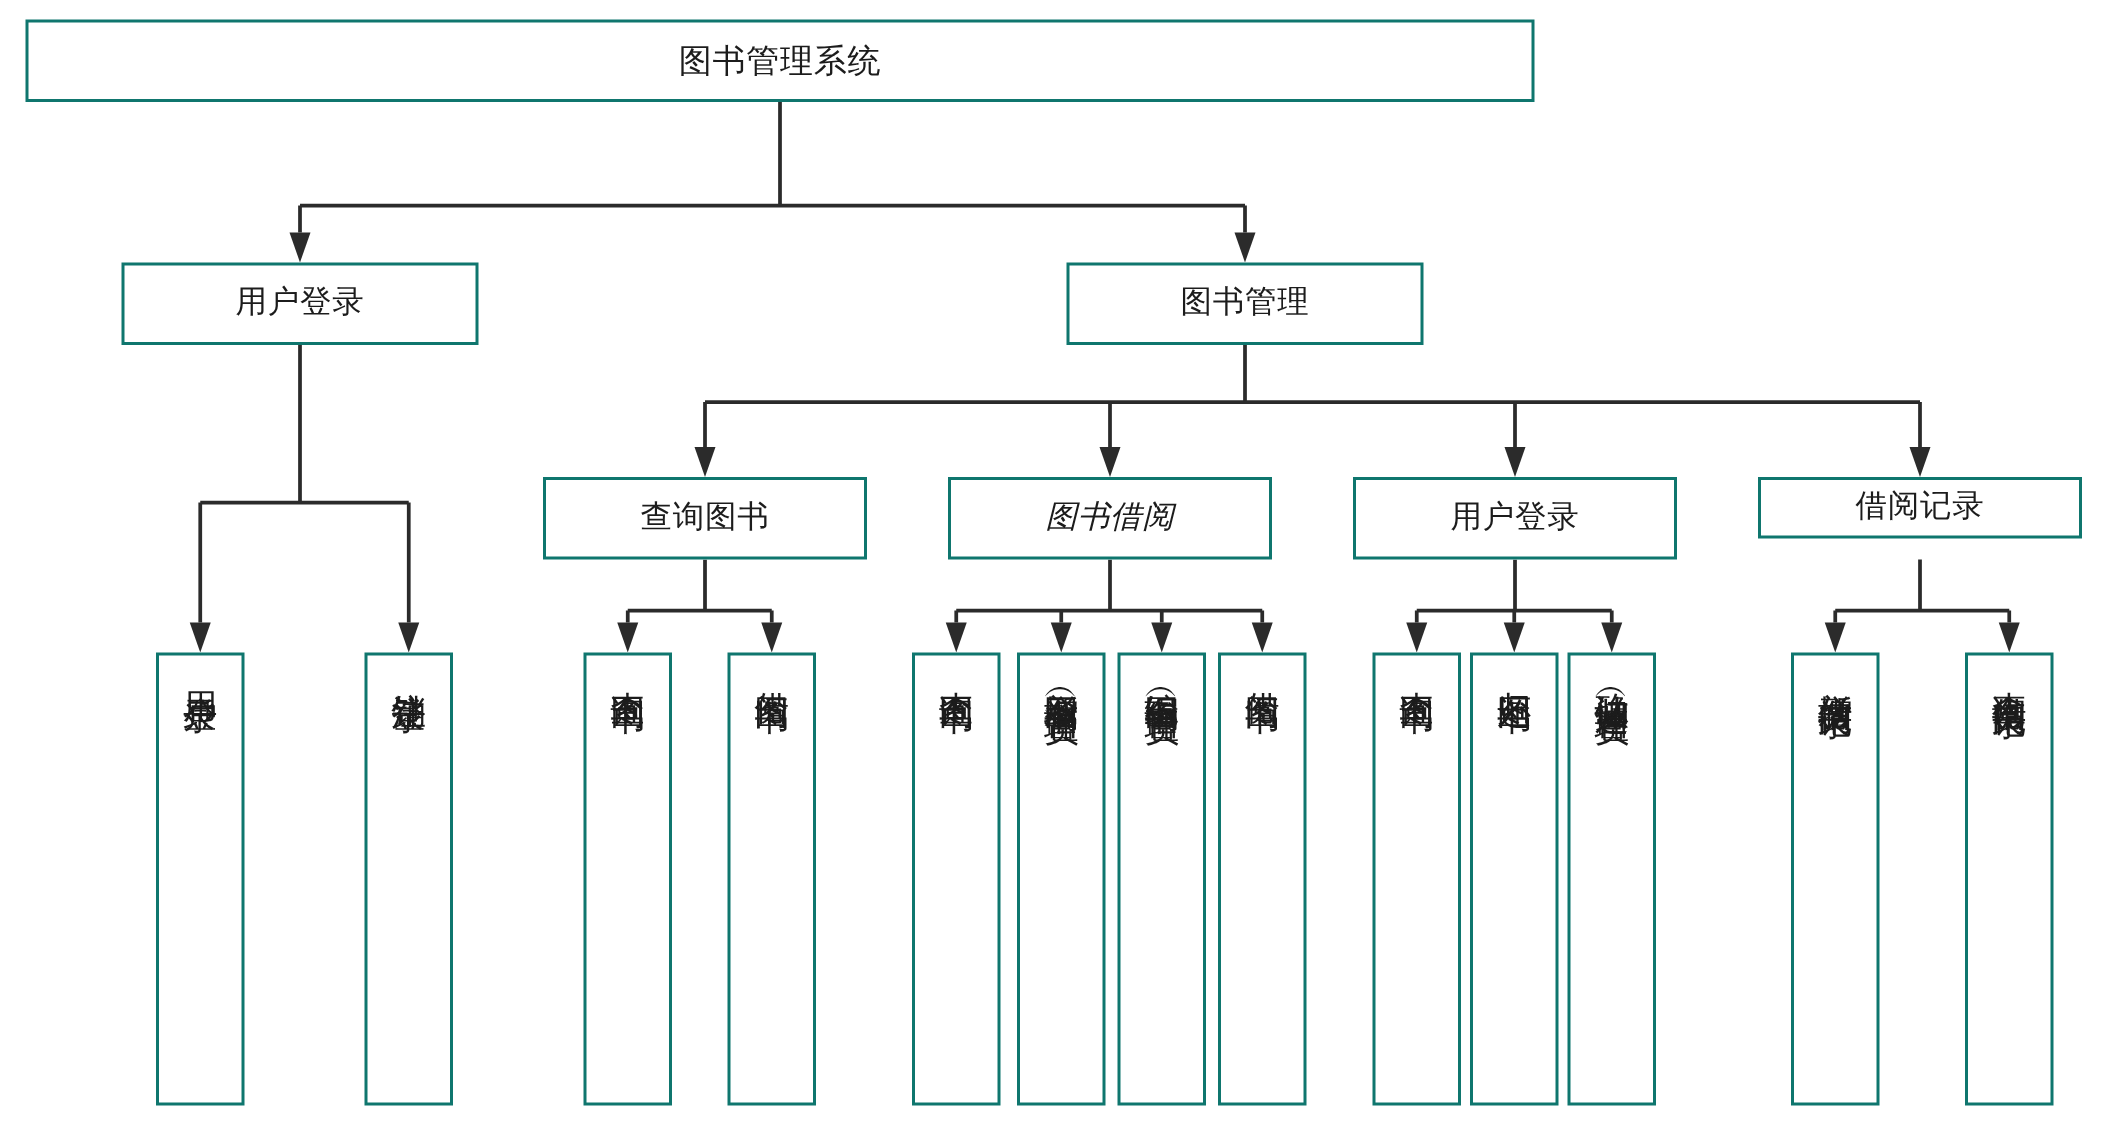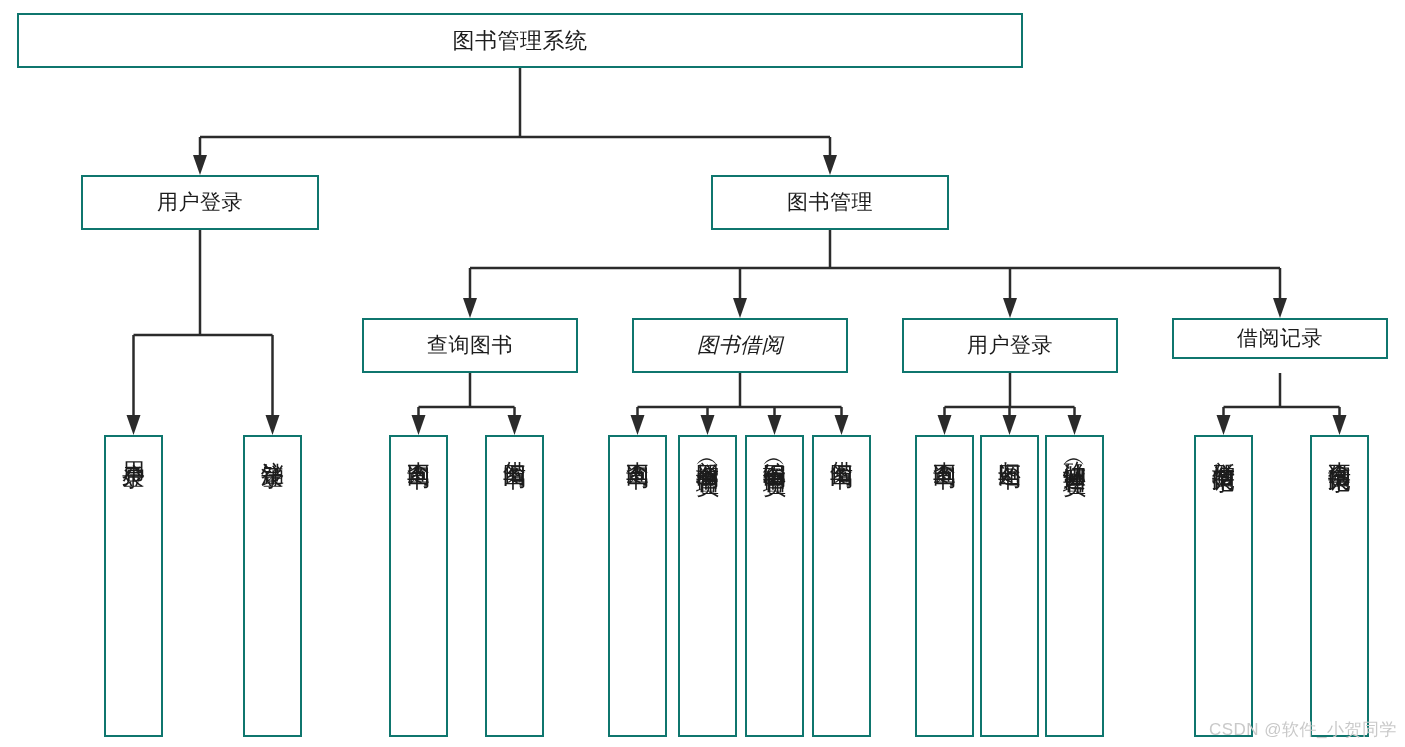--- a/index.html
+++ b/index.html
@@ -188,14 +188,13 @@
         <span class="node-label">确认归还（管理员）</span>
       </div>
       <div class="node vert" style="left: 1194px; top: 435px; width: 59px; height: 302px;">
         <span class="node-label">新增借阅记录</span>
       </div>
       <div class="node vert" style="left: 1310px; top: 435px; width: 59px; height: 302px;">
         <span class="node-label">查询借阅记录</span>
       </div>
     </div>
 
-  <div class="watermark">CSDN @软件_小贺同学</div>
 </div>
 
 </body></html>

